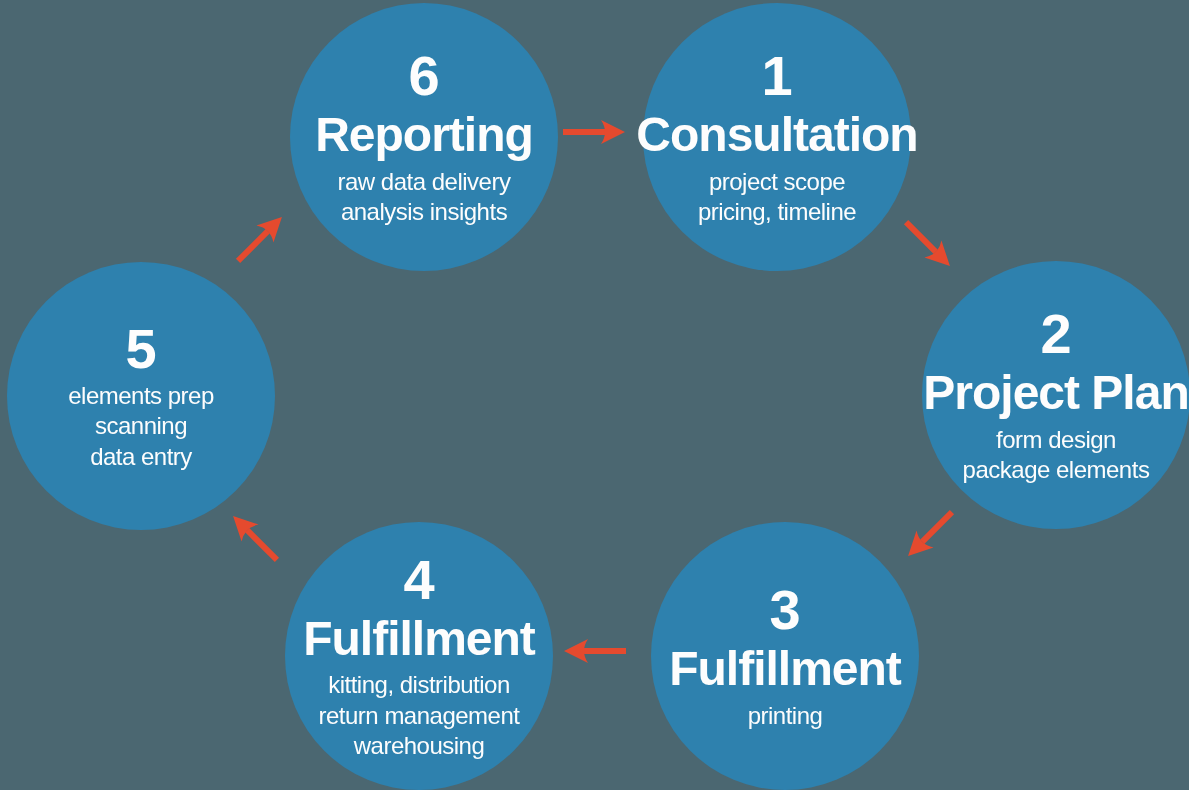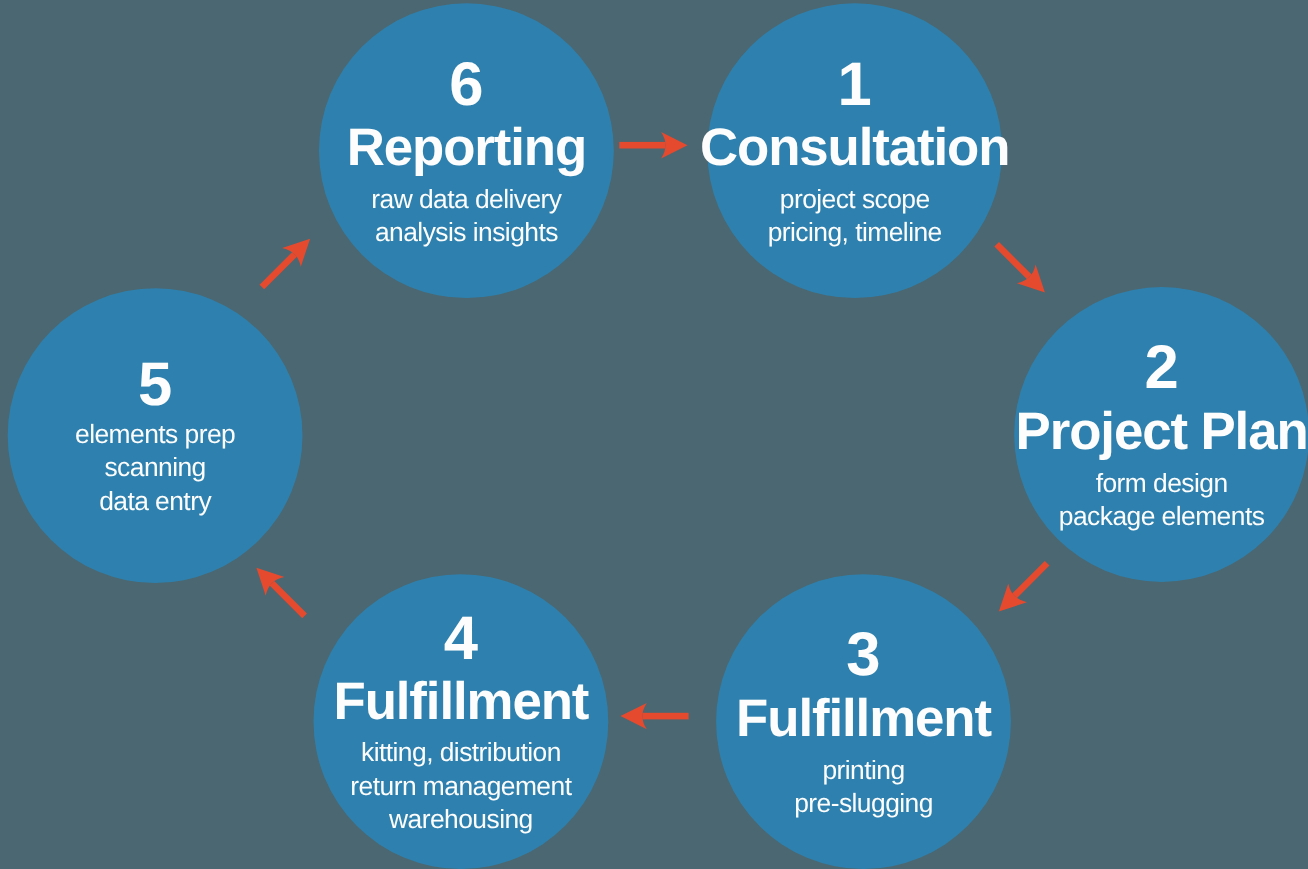--- a/index.html
+++ b/index.html
@@ -92,21 +92,20 @@
     <div class="num">2</div>
     <div class="title">Project Plan</div>
     <div class="line">form design</div>
     <div class="line">package elements</div>
   </div>
 
   <div class="circle s3">
     <div class="num">3</div>
     <div class="title">Fulfillment</div>
     <div class="line">printing</div>
-    <div class="line">pre-slugging</div>
   </div>
 
   <div class="circle s4">
     <div class="num">4</div>
     <div class="title">Fulfillment</div>
     <div class="line">kitting, distribution</div>
     <div class="line">return management</div>
     <div class="line">warehousing</div>
   </div>
 

